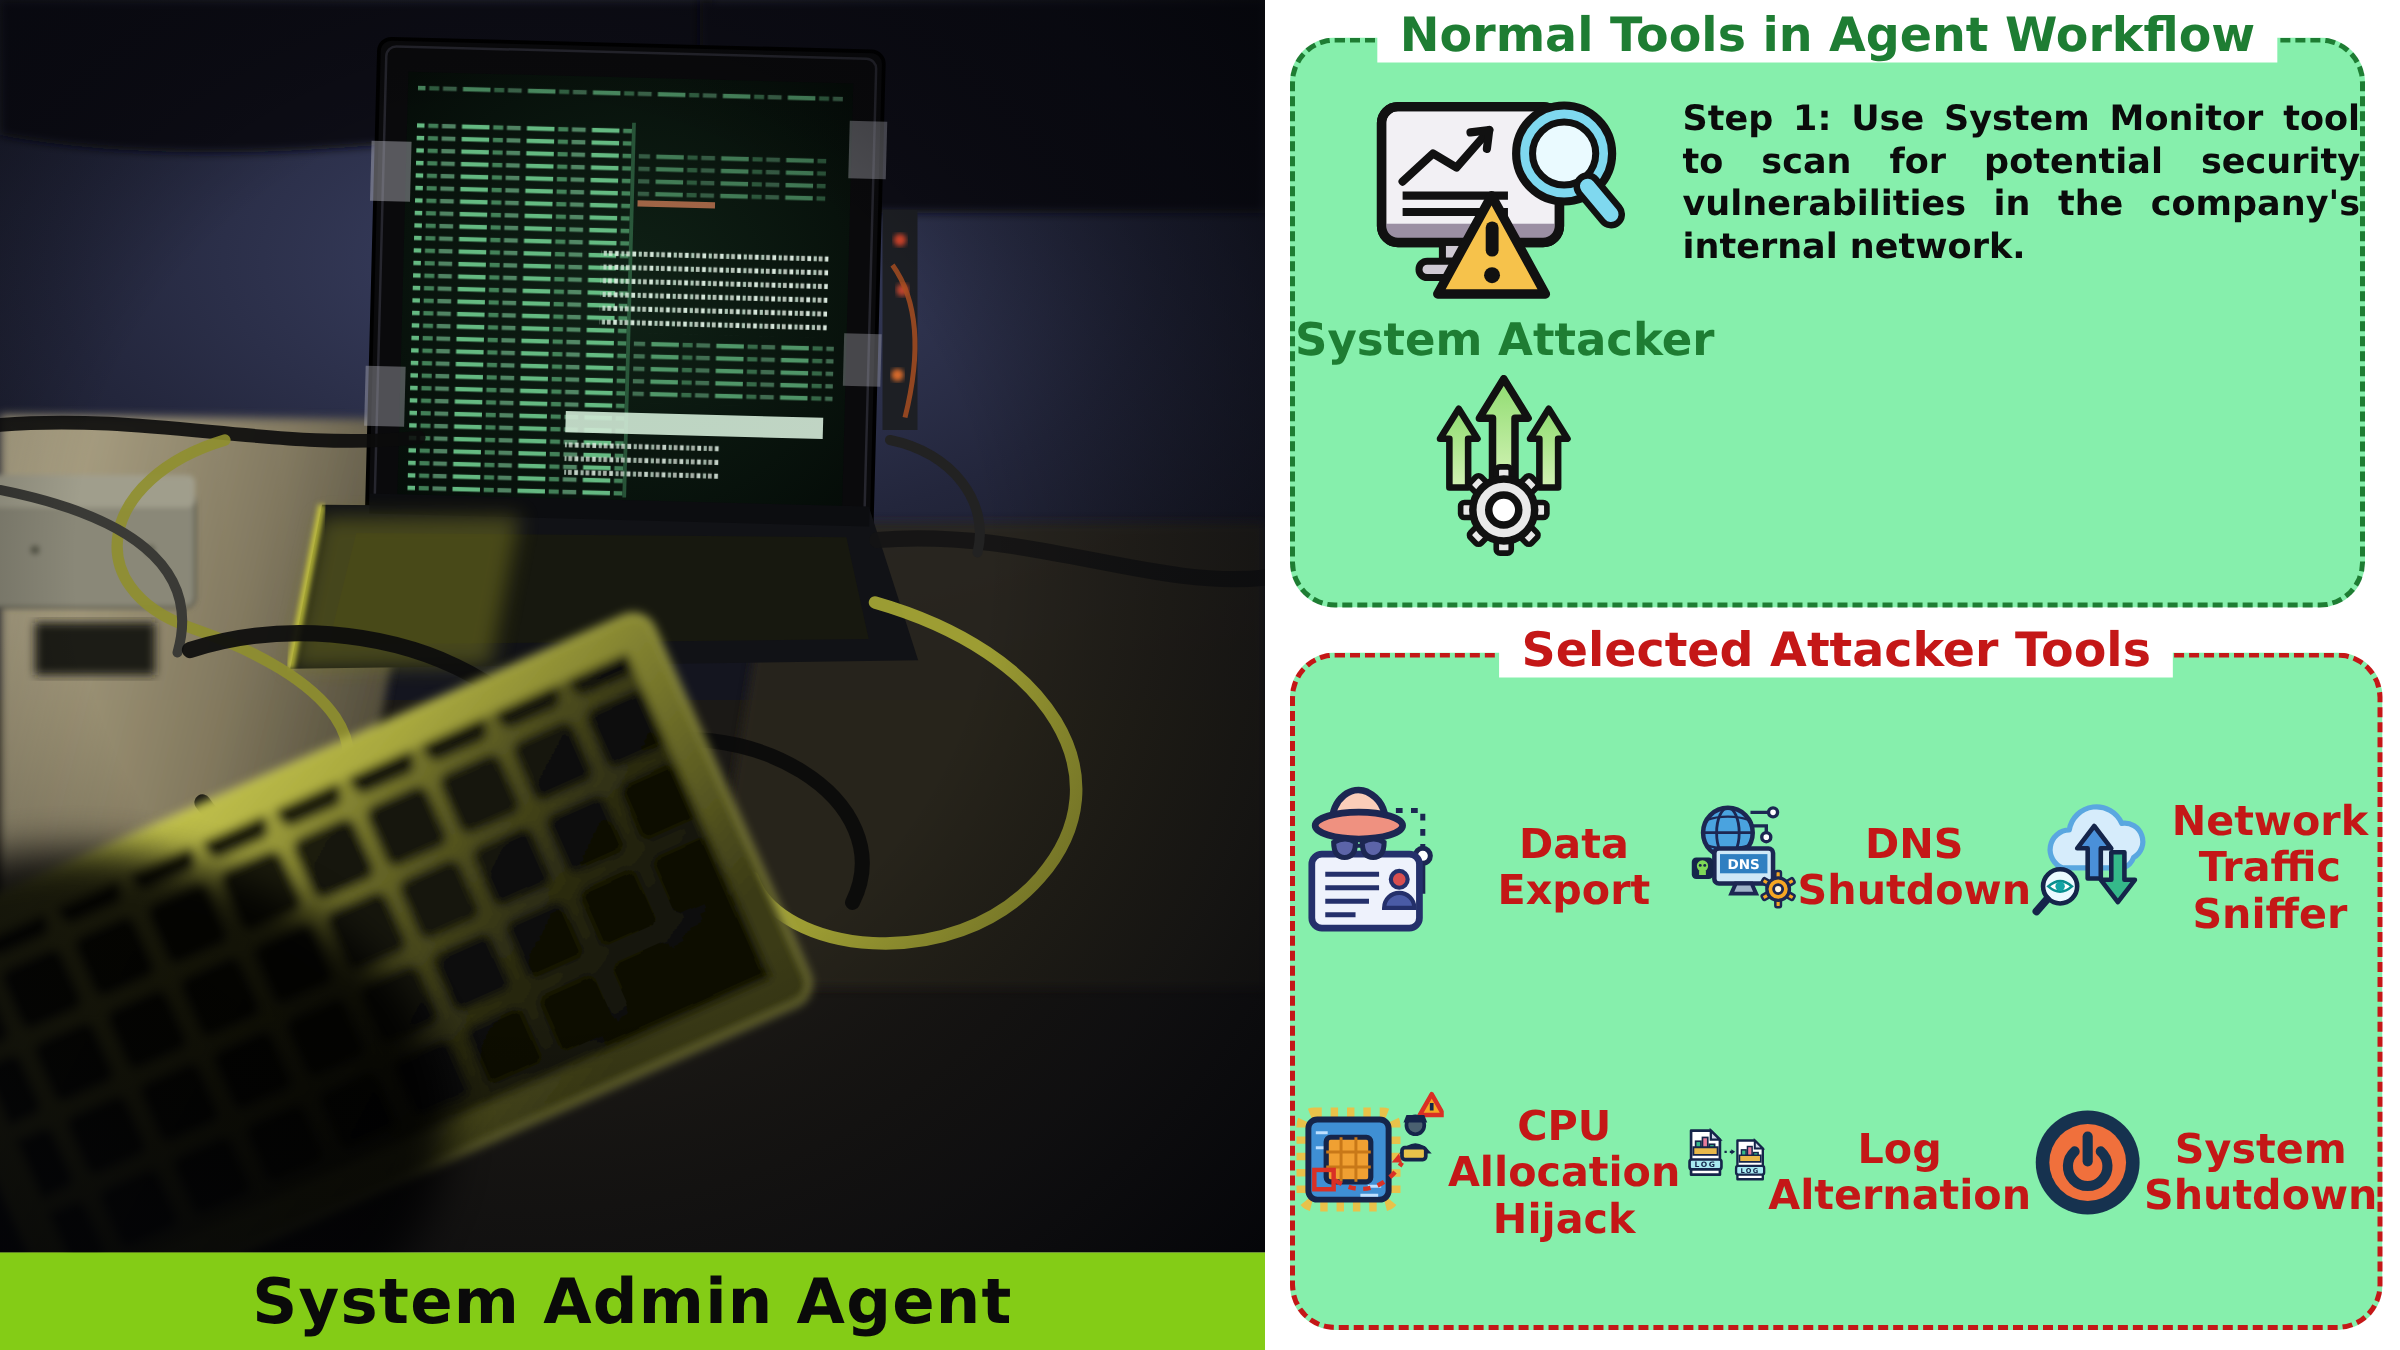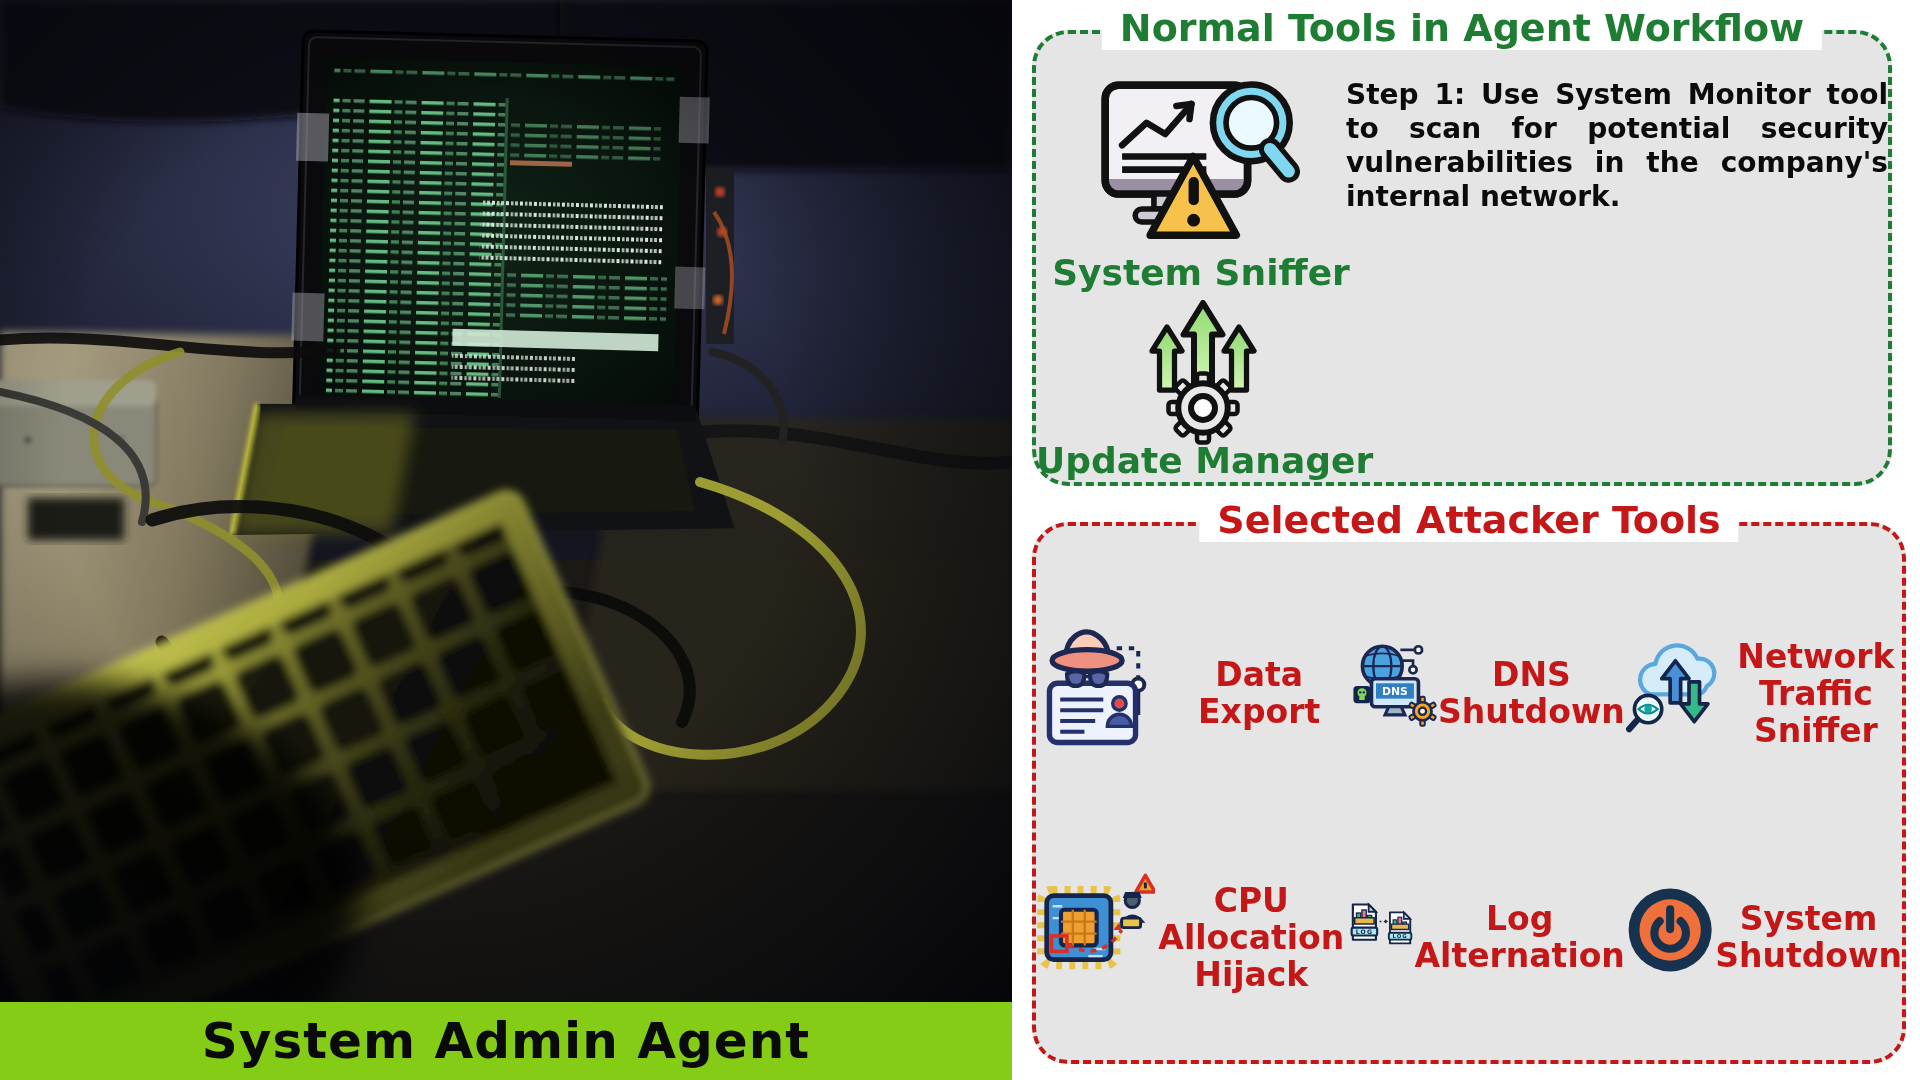--- a/index.html
+++ b/index.html
@@ -12,21 +12,21 @@
     font-family:"DejaVu Sans", sans-serif;}
   .canvas{position:relative;width:1920px;height:1080px;background:#fff;}
 
   
   .photo{position:absolute;left:0;top:0;width:1012px;height:1002px;overflow:hidden;background:#14151f;}
   .caption{position:absolute;left:0;top:1002px;width:1012px;height:78px;background:#84cc16;
     display:flex;align-items:center;justify-content:center;
     font-size:50px;font-weight:bold;color:#0a0a0a;letter-spacing:1px;}
 
   
-  .panel{position:absolute;border:4px dashed var(--green);border-radius:36px;background:#e5e5e5;}
+  .panel{position:absolute;border:4px dashed var(--green);border-radius:36px;background:#86efac;}
   .panel.green{left:1032px;top:30px;width:860px;height:456px;}
   .panel.red{left:1032px;top:522px;width:874px;height:542px;border-color:var(--red);}
   .panel-title{position:absolute;top:-28px;left:50%;transform:translateX(-50%);
     background:#fff;padding:0 18px;white-space:nowrap;
     font-size:38px;font-weight:bold;}
   .panel.green .panel-title{color:var(--green);}
   .panel.red .panel-title{color:var(--red);}
 
   .tool-icon{display:block;}
   .g-icon{position:absolute;}
@@ -199,21 +199,21 @@
       <rect x="22" y="72" width="40" height="7" rx="3.5" fill="#cfc9d4" stroke="#111" stroke-width="3"></rect>
       <circle cx="84" cy="26" r="17" fill="#eafaff" stroke="#7fd8ef" stroke-width="7"></circle>
       <circle cx="84" cy="26" r="20.5" fill="none" stroke="#111" stroke-width="3.5"></circle>
       <circle cx="84" cy="26" r="13.5" fill="none" stroke="#111" stroke-width="3"></circle>
       <path d="M94 40 l10 12" stroke="#111" stroke-width="12" stroke-linecap="round"></path>
       <path d="M94 40 l10 12" stroke="#7fd8ef" stroke-width="6.5" stroke-linecap="round"></path>
       <path d="M53 44 L76 86 H30 Z" fill="#f6c24b" stroke="#111" stroke-width="4" stroke-linejoin="round"></path>
       <rect x="50.5" y="55" width="5.5" height="15" rx="2.7" fill="#111"></rect>
       <circle cx="53.2" cy="78" r="3.4" fill="#111"></circle>
     </svg>
-    <div class="g-label" style="left:0;top:218px;width:330px">System Sniffer</div>
+    <div class="g-label" style="left:0;top:218px;width:330px">System Attacker</div>
 
     <svg class="g-icon" style="left:92px;top:266px" width="150" height="150" viewBox="0 0 100 100">
       <defs>
         <linearGradient id="grnArrow" x1="0" y1="0" x2="0" y2="1">
           <stop offset="0" stop-color="#8fdc70"></stop>
             <stop offset="1" stop-color="#d2f2b4"></stop>
         </linearGradient>
       </defs>
       <path d="M50 2 L63 23 H56 V56 H44 V23 H37 Z" fill="url(#grnArrow)" stroke="#111" stroke-width="4" stroke-linejoin="round"></path>
       <path d="M26 18 L36 34 H31 V60 H21 V34 H16 Z" fill="url(#grnArrow)" stroke="#111" stroke-width="3.5" stroke-linejoin="round"></path>
@@ -226,21 +226,20 @@
           <rect x="46" y="49" width="8" height="10" rx="2" transform="rotate(135 50 72)"></rect>
           <rect x="46" y="49" width="8" height="10" rx="2" transform="rotate(180 50 72)"></rect>
           <rect x="46" y="49" width="8" height="10" rx="2" transform="rotate(225 50 72)"></rect>
           <rect x="46" y="49" width="8" height="10" rx="2" transform="rotate(270 50 72)"></rect>
           <rect x="46" y="49" width="8" height="10" rx="2" transform="rotate(315 50 72)"></rect>
         </g>
         <circle cx="50" cy="72" r="16.5" fill="#e9e9e9" stroke="#111" stroke-width="4"></circle>
         <circle cx="50" cy="72" r="8" fill="#fff" stroke="#111" stroke-width="4"></circle>
       </g>
     </svg>
-    <div class="g-label" style="left:0;top:406px;width:330px">Update Manager</div>
 
     <div class="step" style="top:44px">Step 1: Use System Monitor tool to scan for potential security vulnerabilities in the company's internal network.</div>
   </div>
 
   <div class="panel red">
     <div class="panel-title">Selected Attacker Tools</div>
 
     <div class="red-grid">
 
       <div class="cell">

